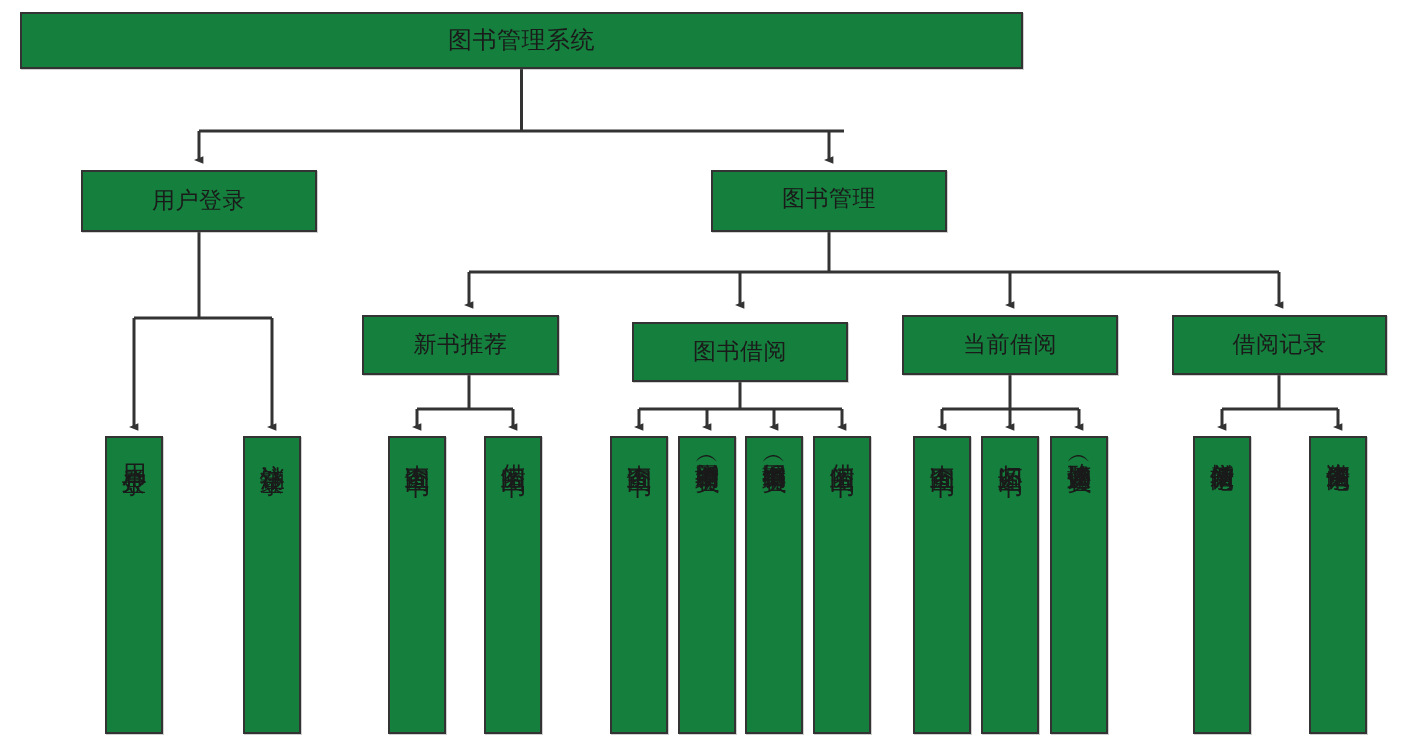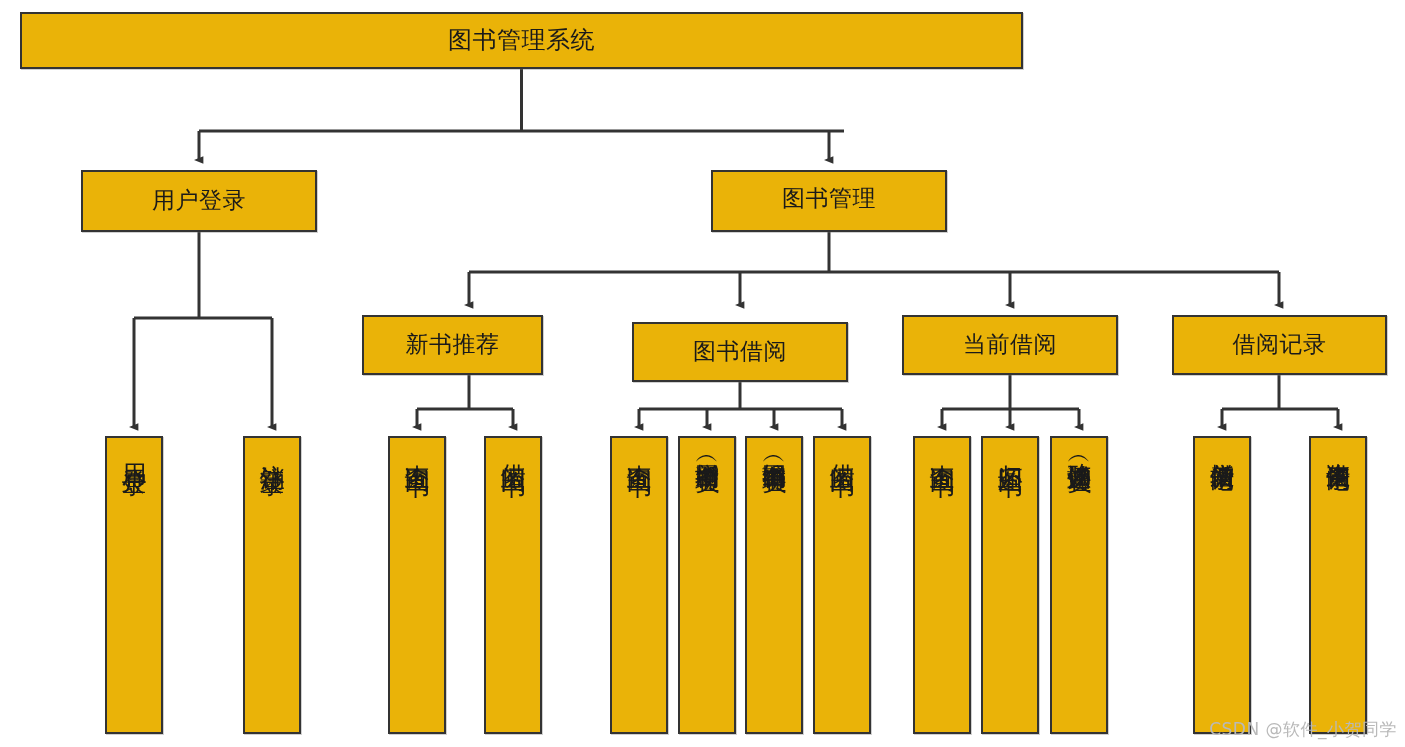--- a/index.html
+++ b/index.html
@@ -22,21 +22,21 @@
     left: 0;
     top: 0;
     width: 1405px;
     height: 747px;
     pointer-events: none;
   }
   .node {
     position: absolute;
     box-sizing: border-box;
     border: 2.5px solid #333333;
-    background: #eab308;
+    background: #15803d;
     display: flex;
     align-items: center;
     justify-content: center;
     color: #1a1a1a;
     box-shadow: 1px 1px 0 rgba(120,120,120,0.35);
   }
   .node .label {
     display: block;
     text-align: center;
     letter-spacing: 0.5px;
@@ -137,21 +137,21 @@
     <span class="label">图书管理系统</span>
   </div>
 
   <div class="node h" style="left:81px; top:170px; width:236px; height:62px;">
     <span class="label">用户登录</span>
   </div>
   <div class="node h" style="left:711px; top:170px; width:236px; height:62px;font-family:Liberation Mono, monospace;">
     <span class="label">图书管理</span>
   </div>
 
-  <div class="node h" style="left:362px; top:315px; width:181px; height:60px;">
+  <div class="node h" style="left:362px; top:315px; width:197px; height:60px;">
     <span class="label">新书推荐</span>
   </div>
   <div class="node h" style="left:632px; top:322px; width:216px; height:60px;">
     <span class="label">图书借阅</span>
   </div>
   <div class="node h" style="left:902px; top:315px; width:216px; height:60px;">
     <span class="label">当前借阅</span>
   </div>
   <div class="node h" style="left:1172px; top:315px; width:215px; height:60px;">
     <span class="label">借阅记录</span>
@@ -194,15 +194,14 @@
     <span class="label">确认归还（管理员）</span>
   </div>
 
   <div class="node v tall" style="left:1193px; top:436px; width:58px; height:298px;">
     <span class="label">新增借阅记录</span>
   </div>
   <div class="node v tall" style="left:1309px; top:436px; width:58px; height:298px;">
     <span class="label">查询借阅记录</span>
   </div>
 
-  <div class="watermark">CSDN @软件_小贺同学</div>
 
 </div>
 
 </body></html>

